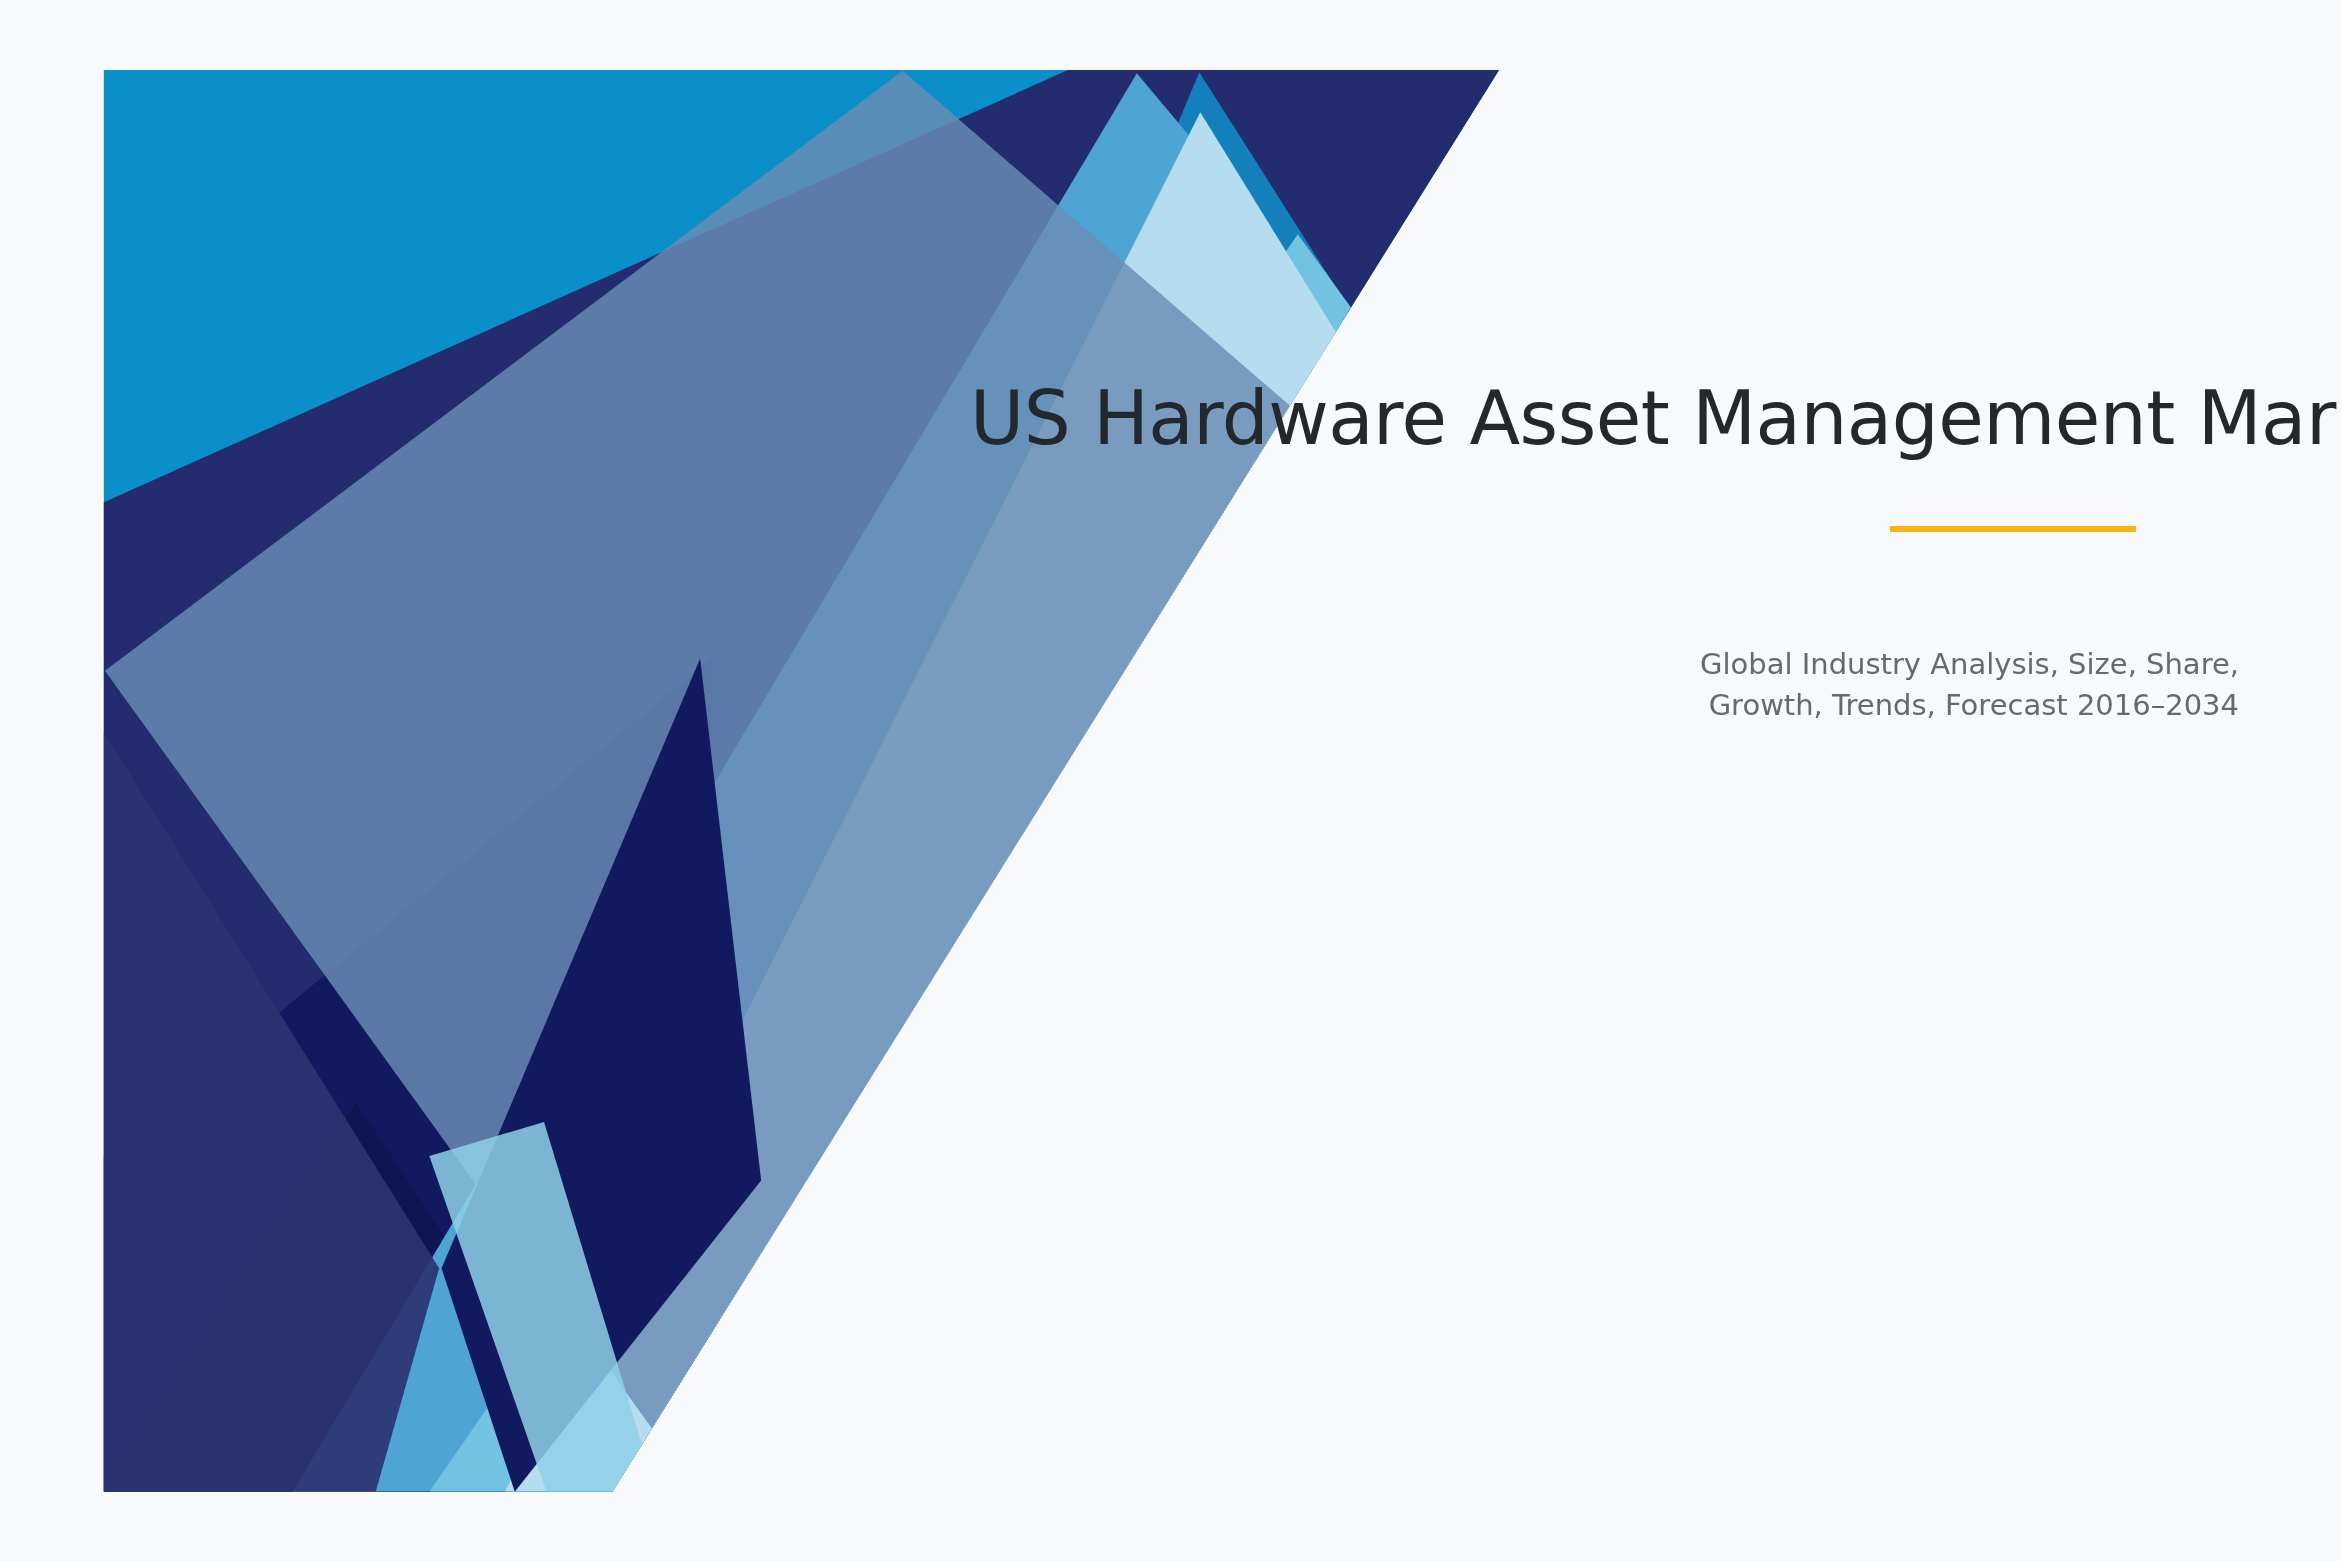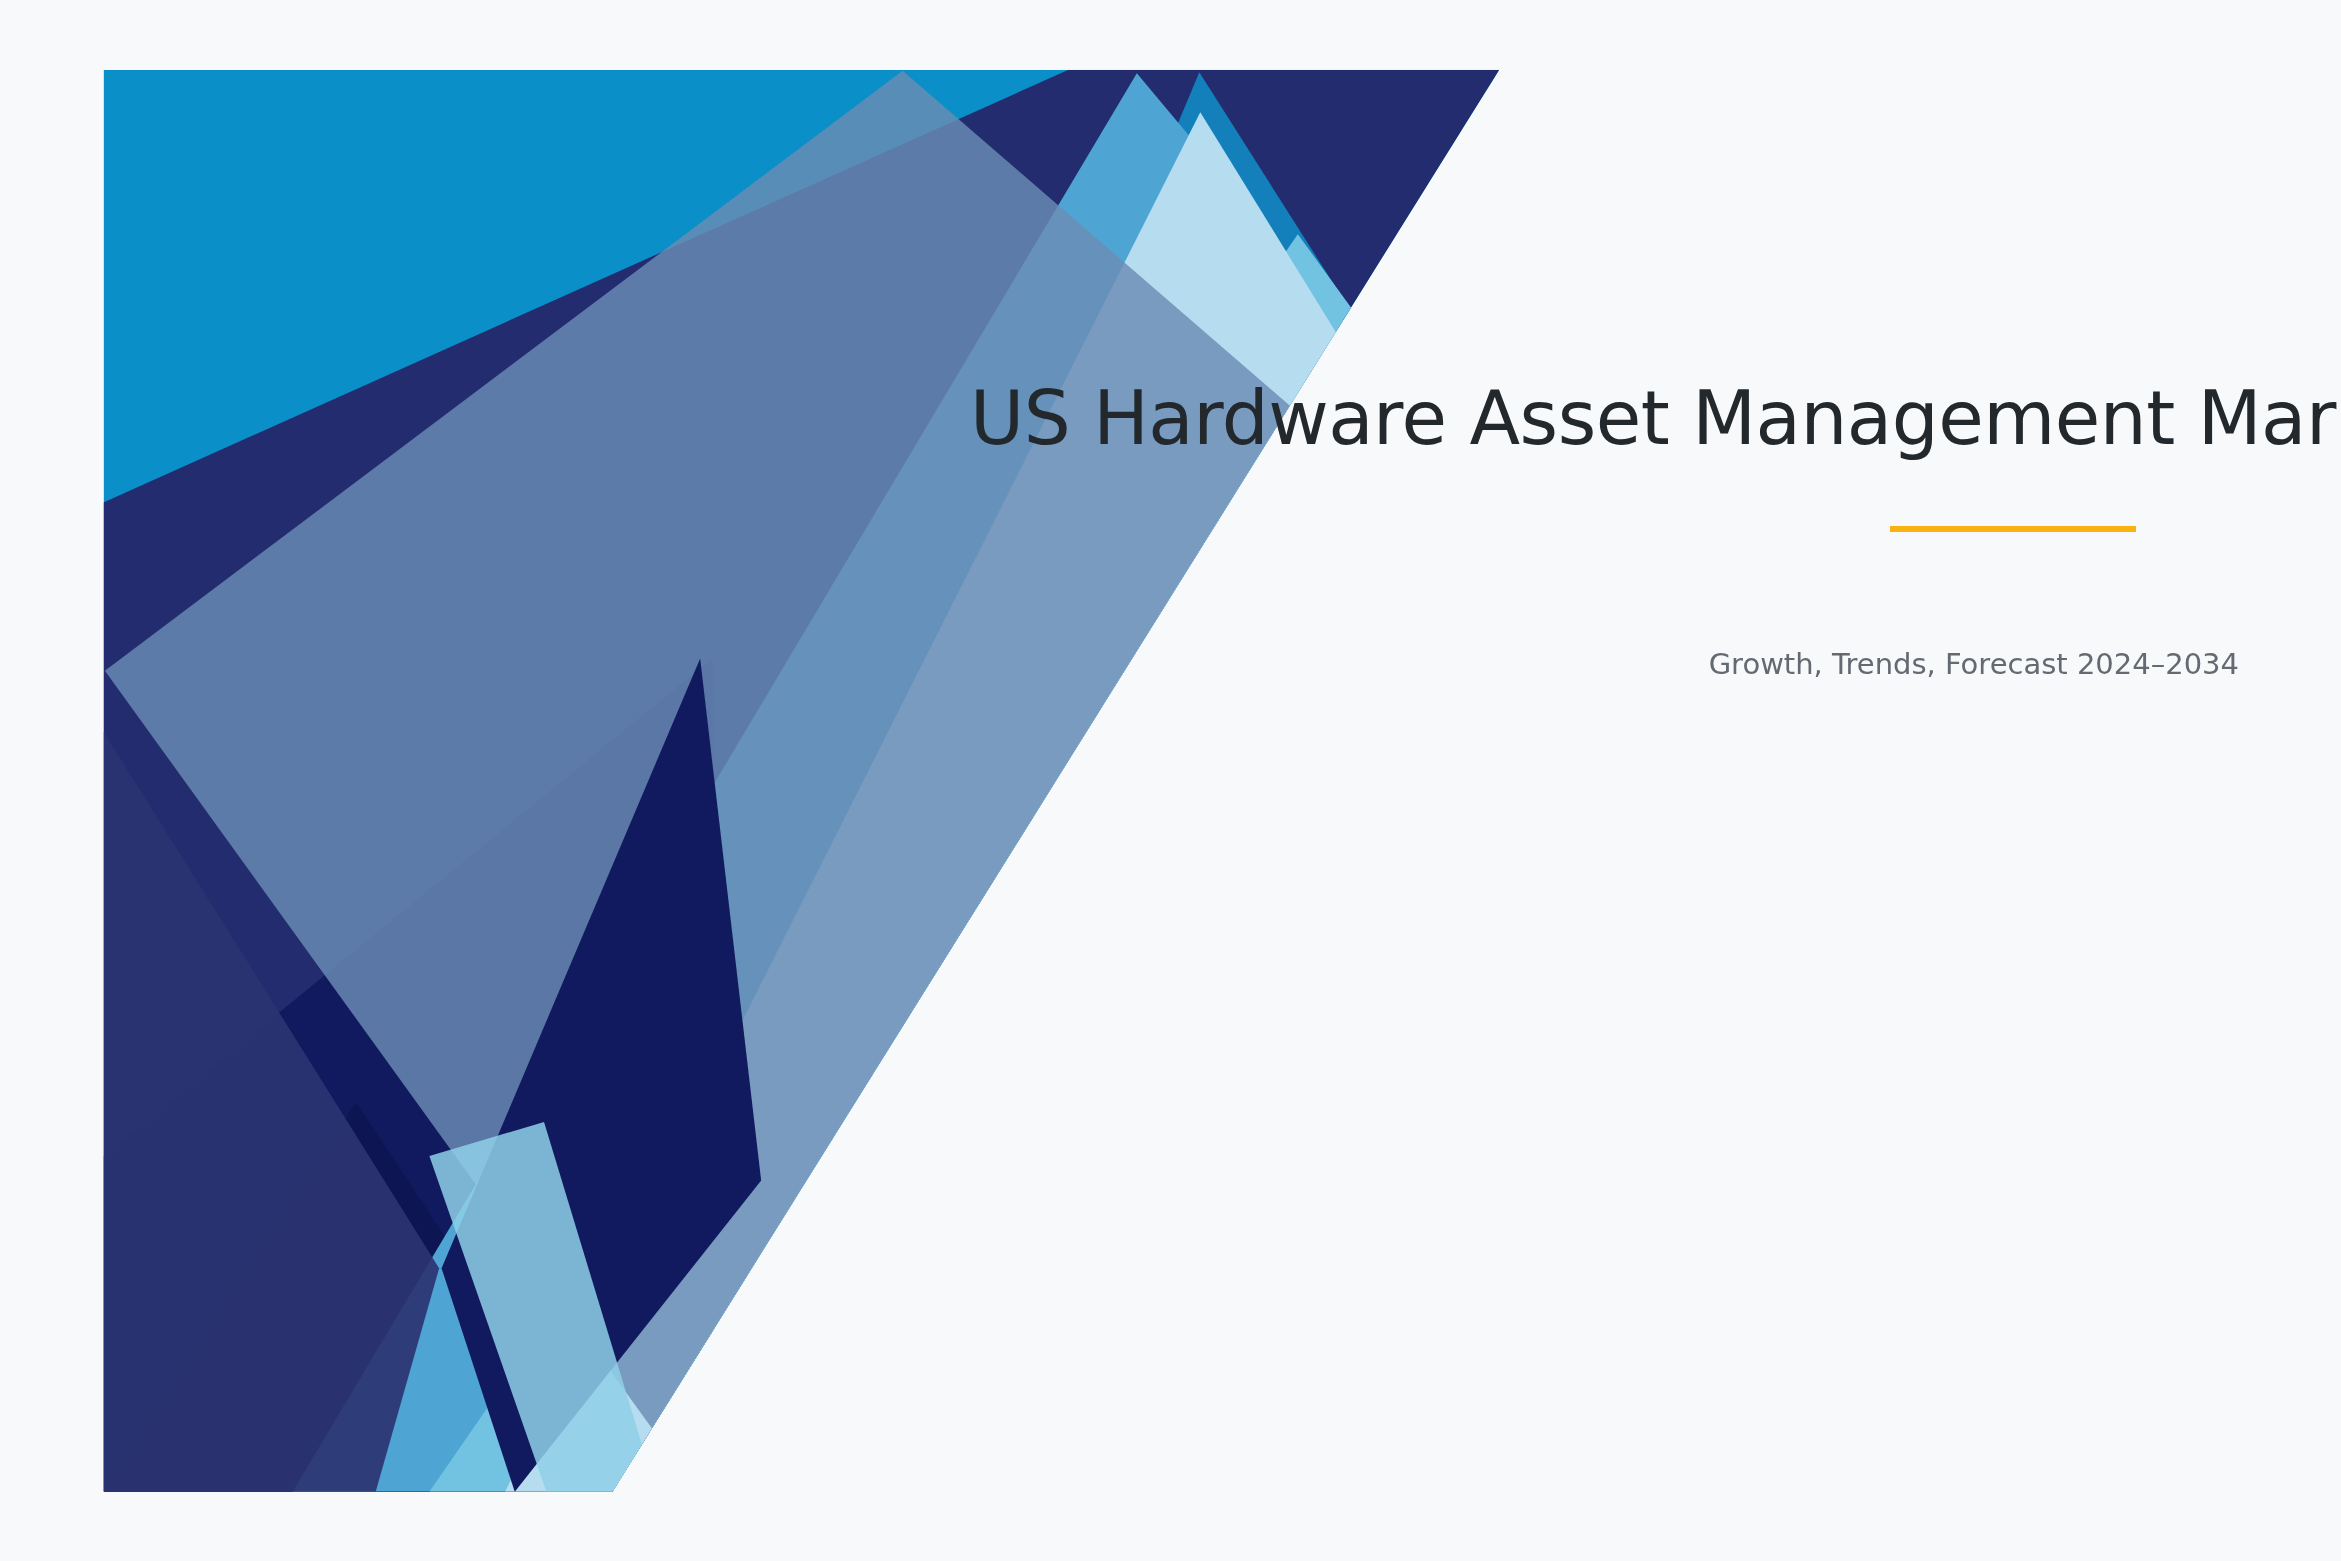--- a/index.html
+++ b/index.html
@@ -104,17 +104,18 @@
     </g>
   </svg>
 
   <div id="title-underline"></div>
 
   <div id="text-block">
     <span class="title-line">US Hardware Asset Management Market</span>
   </div>
 
   <div id="subtitle">
-    <span class="subtitle-line">Growth, Trends, Forecast 2024–2034</span>
+    <span class="subtitle-line">Global Industry Analysis, Size, Share,</span>
+    <span class="subtitle-line">Growth, Trends, Forecast 2016–2034</span>
   </div>
 
 </div>
 
 
 </body></html>

